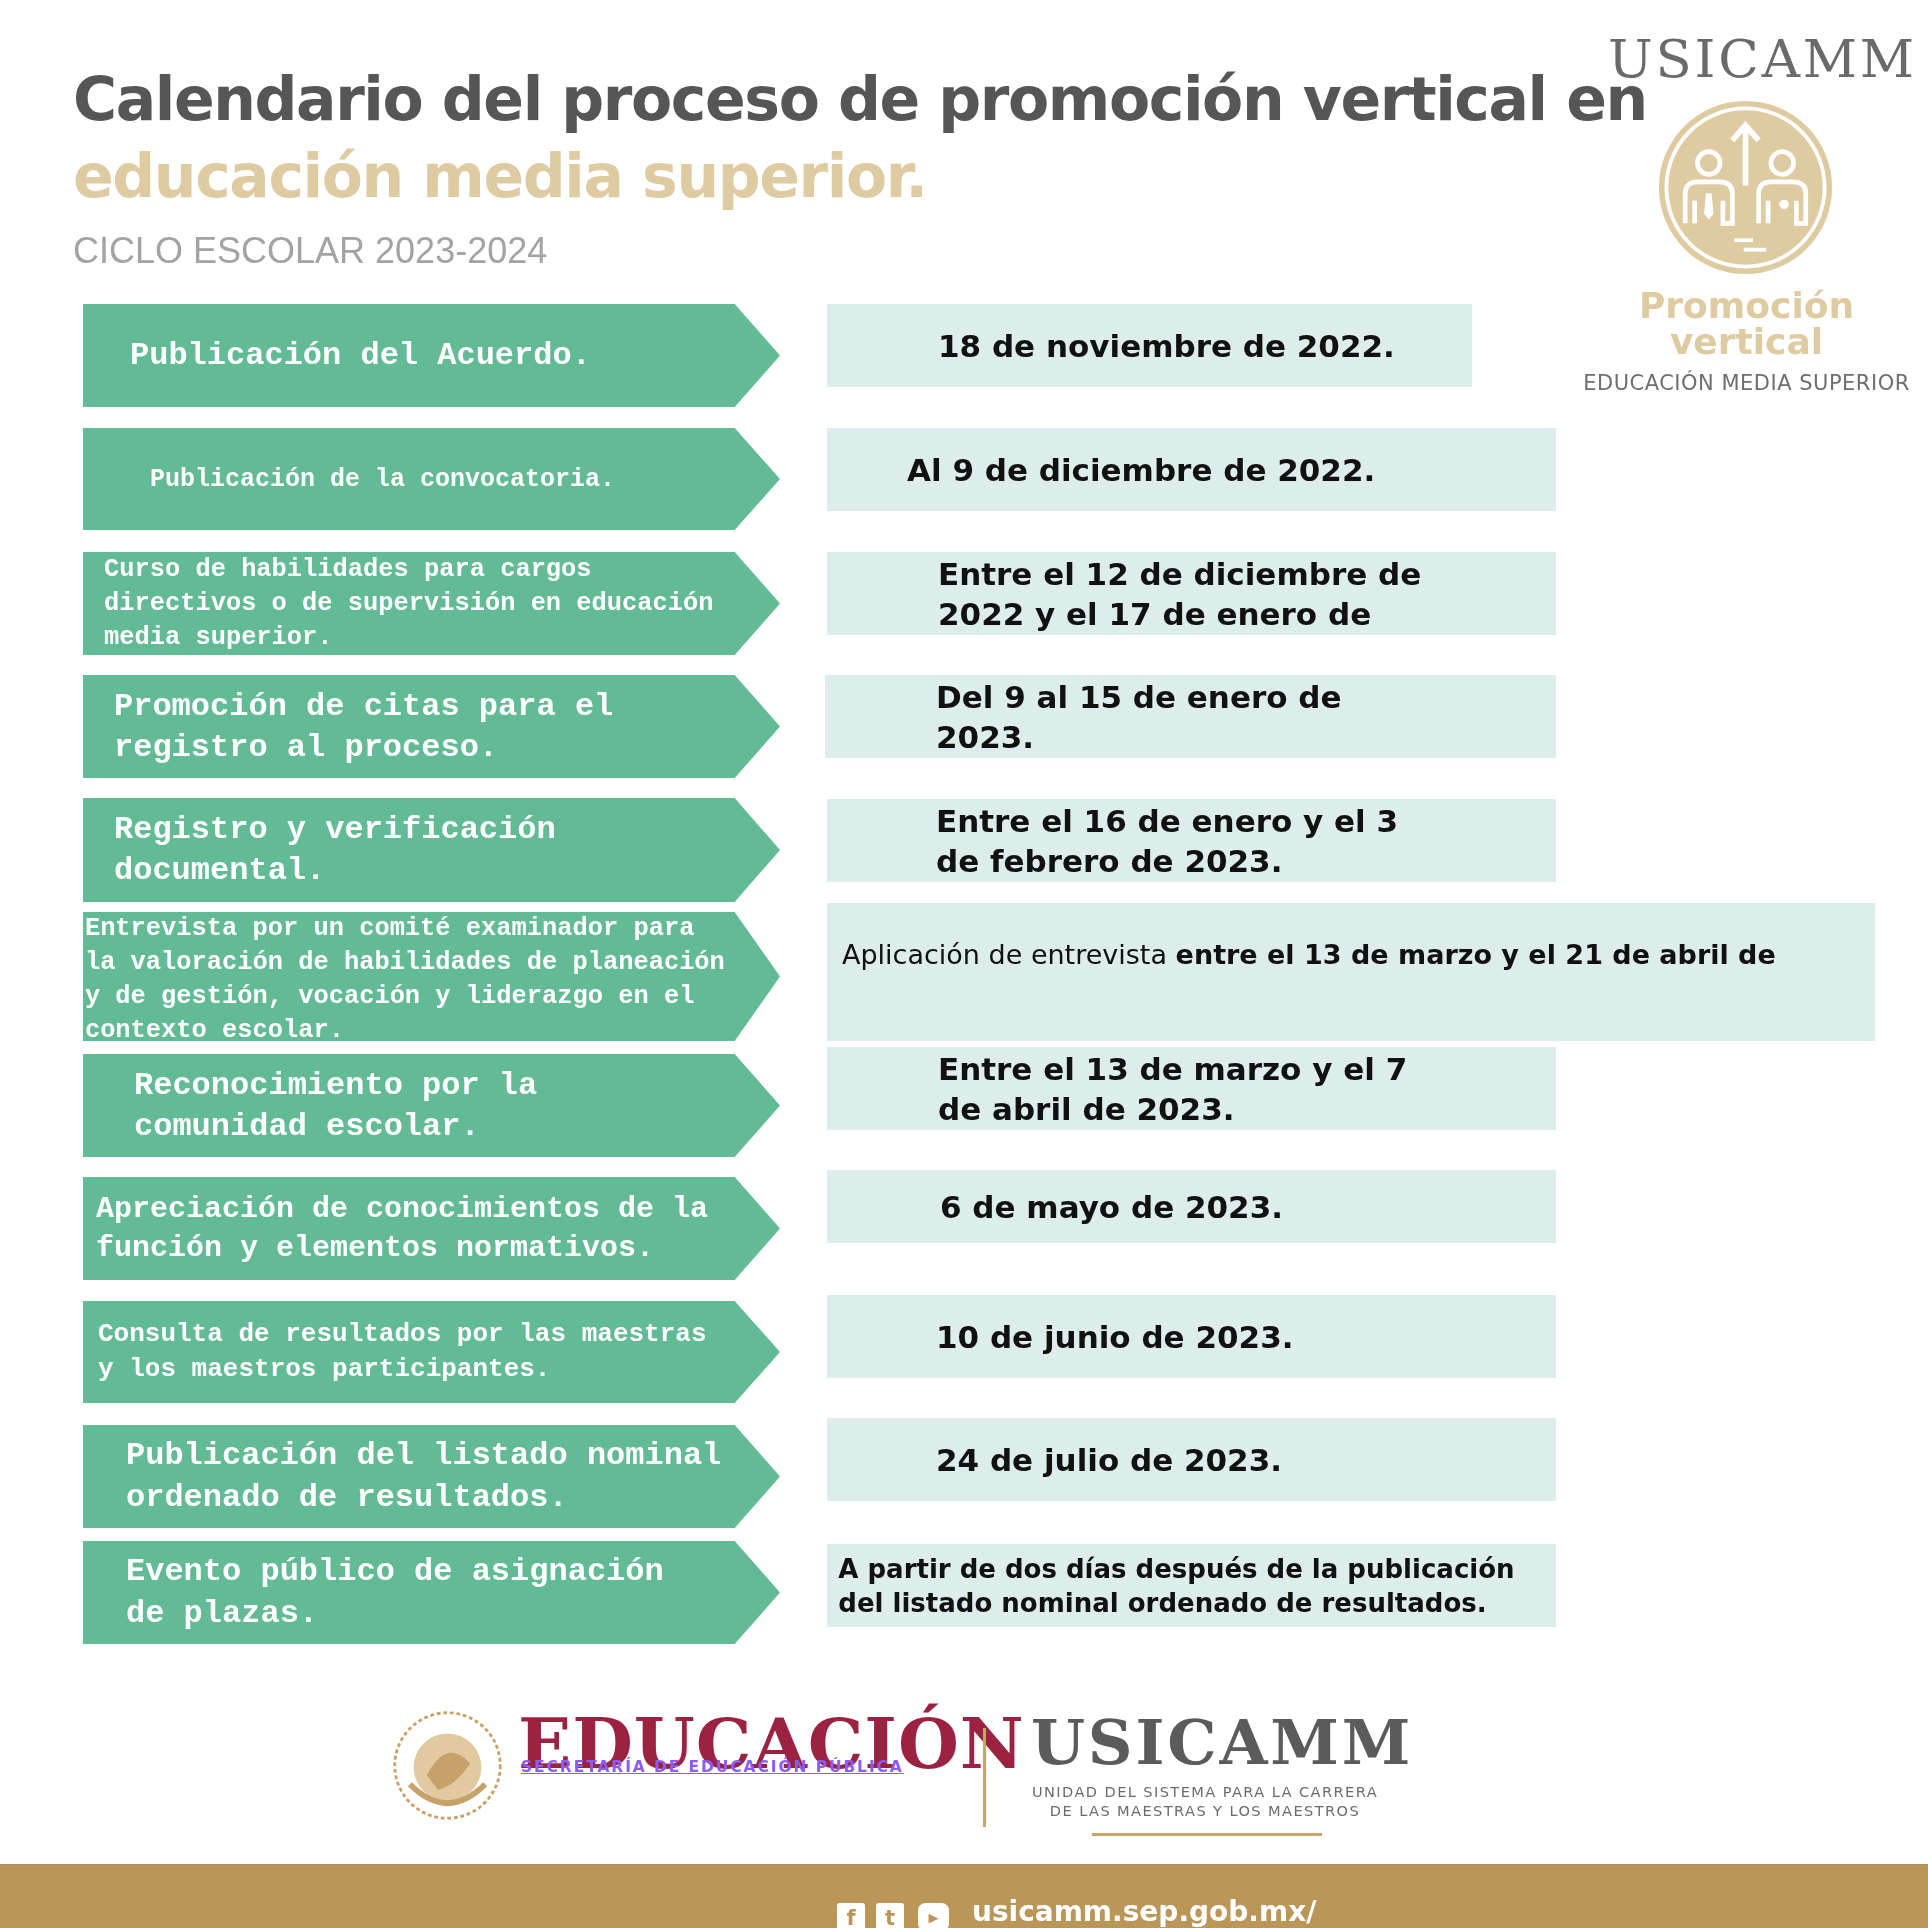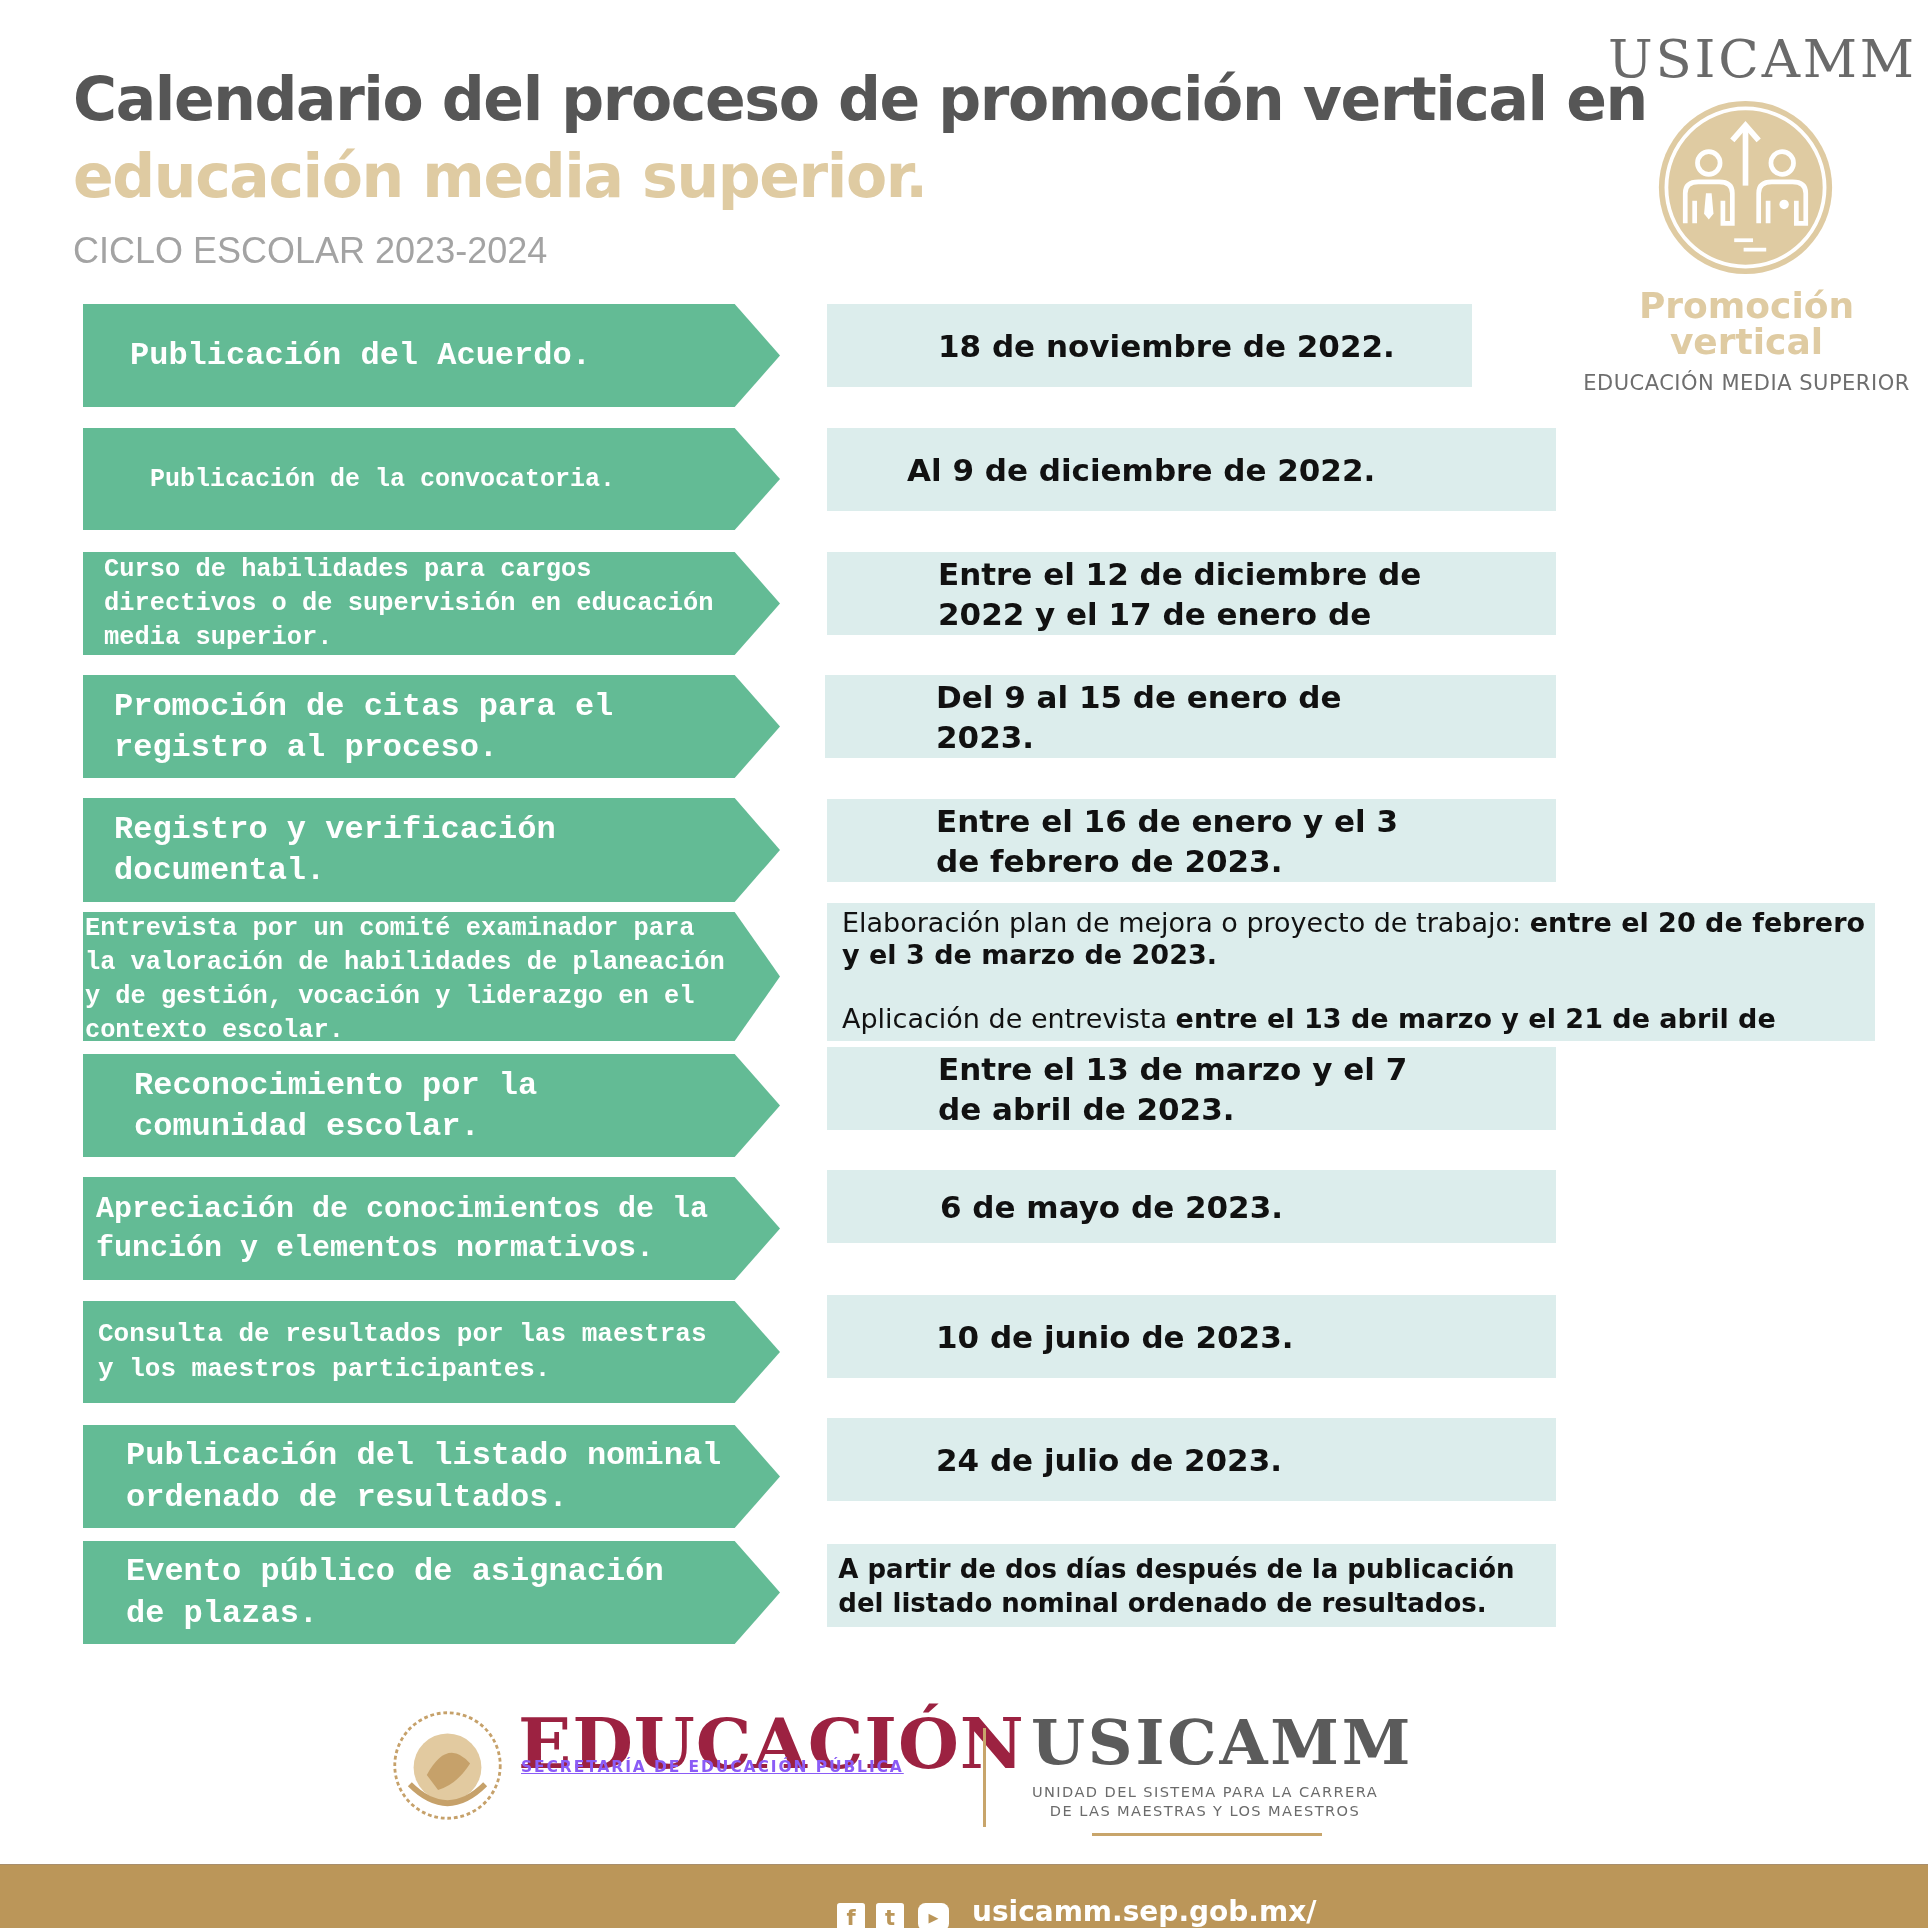--- a/index.html
+++ b/index.html
@@ -193,21 +193,20 @@
     </div>
 </div>
 <div class="date" style="top:799px;width:729px;height:83px;padding-left:109px;font-size:31px;line-height:40px;">
   <div>
       <span>Entre el 16 de enero y el 3</span>
       <span>de febrero de 2023.</span>
     </div>
 </div>
 <div class="date date6" style="top:903px;width:1048px;height:138px;padding-top:3.8px;">
   <div>
-    <div><span style="display:inline">Elaboración plan de mejora o proyecto de trabajo: </span><b style="display:inline">entre el 20 de febrero y el 3 de marzo de 2023.</b></div>
     <div style="height:32px"></div>
     <div><span style="display:inline">Aplicación de entrevista </span><b style="display:inline">entre el 13 de marzo y el 21 de abril de</b></div>
   </div>
 </div>
 <div class="date" style="top:1047px;width:729px;height:83px;padding-left:111px;font-size:31px;line-height:40px;">
   <div>
       <span>Entre el 13 de marzo y el 7</span>
       <span>de abril de 2023.</span>
     </div>
 </div>

